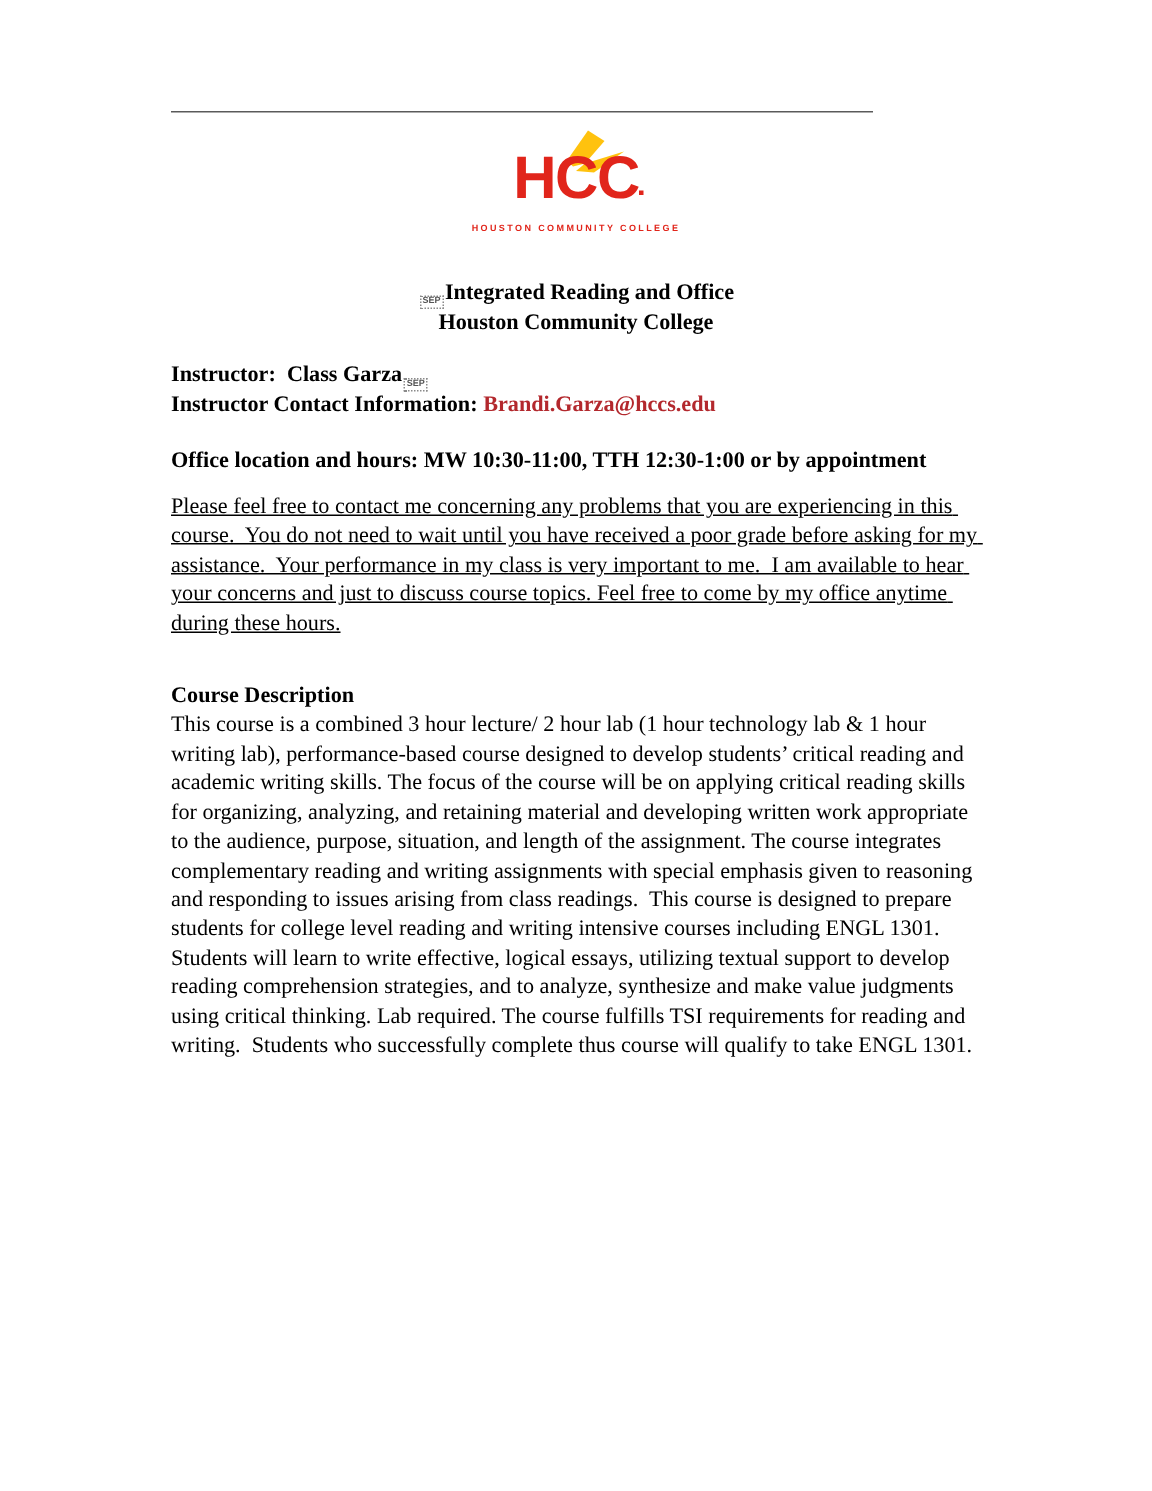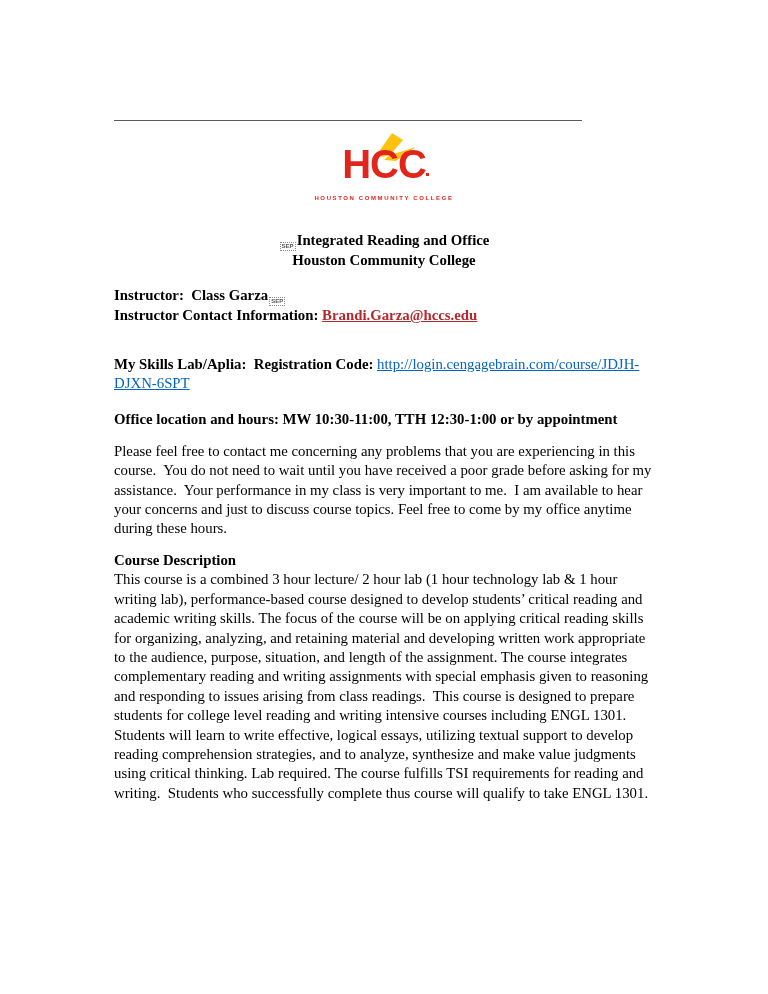--- a/index.html
+++ b/index.html
@@ -10,21 +10,21 @@
     --text:#000000;
     --rule:#5a5a5a;
   }
   html,body{margin:0;padding:0;background:#ffffff;}
   .page{
     position:relative;
     width:768px;
     height:994px;
     background:#ffffff;
     box-sizing:border-box;
-    padding:120px 114px 0 114px;
+    padding:74px 114px 0 114px;
     font-family:"Liberation Serif","DejaVu Serif",serif;
     font-size:14.8px;
     line-height:19.4px;
     color:var(--text);
     overflow:hidden;
   }
   .top-rule{
     width:468px;
     border-top:1px solid var(--rule);
     height:0;
@@ -54,34 +54,33 @@
     border:1px dotted #8a8a8a;
     padding:0 1px;
     vertical-align:-3px;
     margin:0 1px;
     white-space:nowrap;
   }
   a{cursor:pointer;}
   .email-link{
     color:var(--email_link);
     font-weight:bold;
-    text-decoration:underline;
   }
   .url-link{
     color:var(--url_link);
     text-decoration:underline;
     overflow-wrap:break-word;
   }
   .mt-blank1{margin-top:19px;}
   .gap-title{margin-top:22px;}
   .gap-instructor{margin-top:16px;}
   .gap-skills{margin-top:29px;}
   .gap-office{margin-top:17px;}
-  .gap-para{margin-top:12px;}
-  .gap-desc{margin-top:12px;}
+  .gap-para{margin-top:12px;text-decoration:underline;}
+  .gap-desc{margin-top:29px;}
 </style>
 </head>
 <body>
 
 <div class="page">
 
   <div class="top-rule"></div>
 
   <div class="logo-wrap">
     <svg class="logo-svg" width="112" height="52" viewBox="0 0 112 52" xmlns="http://www.w3.org/2000/svg">
@@ -96,21 +95,20 @@
   </div>
 
   <p class="center b gap-title"><span class="sep">SEP</span><span>Integrated Reading and Office</span></p>
   <p class="center b">Houston Community College</p>
 
 
   <p class="b gap-instructor"><span>Instructor:  Class Garza</span><span class="sep">SEP</span></p>
 
   <p><span class="b">Instructor Contact Information: </span><a class="email-link">Brandi.Garza@hccs.edu</a></p>
 
-  <p class="gap-skills"><span class="b">My Skills Lab/Aplia:  Registration Code: </span><a class="url-link">http://login.cengagebrain.com/course/JDJH-DJXN-6SPT</a></p>
 
   <p class="b gap-office">Office location and hours: MW 10:30-11:00, TTH 12:30-1:00 or by appointment</p>
 
   <p class="gap-para">Please feel free to contact me concerning any problems that you are experiencing in this course.  You do not need to wait until you have received a poor grade before asking for my assistance.  Your performance in my class is very important to me.  I am available to hear your concerns and just to discuss course topics. Feel free to come by my office anytime during these hours.</p>
 
   <p class="b gap-desc">Course Description</p>
   <p>This course is a combined 3 hour lecture/ 2 hour lab (1 hour technology lab &amp; 1 hour writing lab), performance-based course designed to develop students’ critical reading and academic writing skills. The focus of the course will be on applying critical reading skills for organizing, analyzing, and retaining material and developing written work appropriate to the audience, purpose, situation, and length of the assignment. The course integrates complementary reading and writing assignments with special emphasis given to reasoning and responding to issues arising from class readings.  This course is designed to prepare students for college level reading and writing intensive courses including ENGL 1301.  Students will learn to write effective, logical essays, utilizing textual support to develop reading comprehension strategies, and to analyze, synthesize and make value judgments using critical thinking. Lab required. The course fulfills TSI requirements for reading and writing.  Students who successfully complete thus course will qualify to take ENGL 1301.</p>
 
 </div>
 

